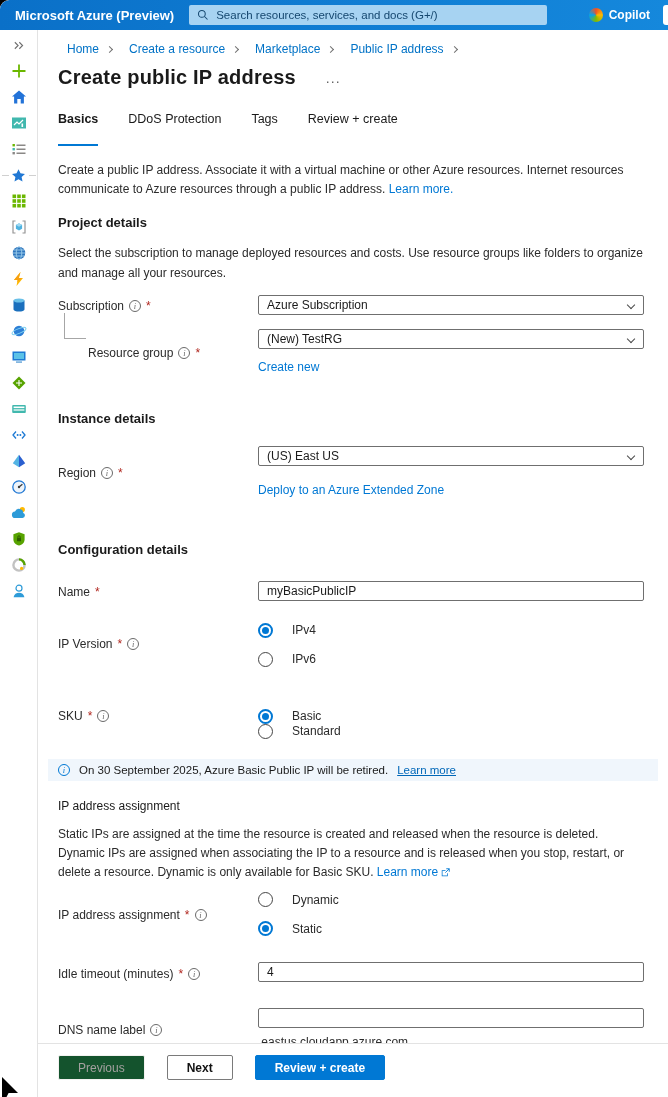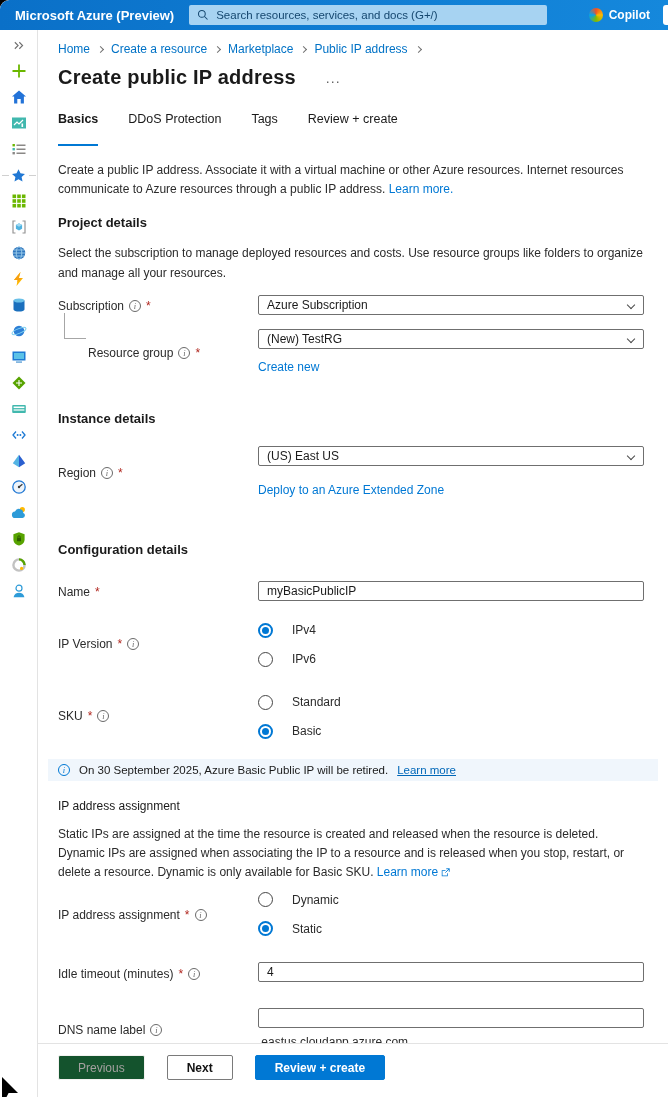--- a/index.html
+++ b/index.html
@@ -26,21 +26,21 @@
   .side-item{width:38px;height:26px;display:flex;align-items:center;justify-content:center;cursor:pointer;flex:0 0 auto;}
   .fav{position:relative;}
   .fav::before,.fav::after{content:"";position:absolute;top:13px;width:7px;height:1px;background:#d0d0d0;}
   .fav::before{left:2px;} .fav::after{right:2px;}
 
   
   .main{position:absolute;top:30px;left:38px;right:0;bottom:0;background:#fff;overflow:hidden;}
   .content{padding:10px 24px 0 20px;}
 
   .breadcrumb{display:flex;align-items:center;font-size:12px;margin-top:2px;}
-  .crumb{color:#0072c6;cursor:pointer;}
+  .crumb{color:#0072c6;cursor:pointer;margin-left:9px;}
   .crumb-sep{width:5px;height:5px;border-right:1px solid #707070;border-top:1px solid #707070;
              transform:rotate(45deg);margin:0 8px 0 8px;flex:0 0 auto;}
 
   .title-row{display:flex;align-items:center;margin-top:10px;text-align:right;}
   .page-title{font-size:20px;font-weight:700;color:#1a1a1a;letter-spacing:.2px;}
   .overflow-btn{margin-left:30px;color:#616161;font-size:14px;cursor:pointer;letter-spacing:1px;}
 
   .tabs{display:flex;gap:30px;margin-top:23px;font-size:12.5px;}
   .tab{color:#1a1a1a;padding-bottom:18px;cursor:pointer;border-bottom:2px solid transparent;}
   .tab.active{font-weight:700;border-bottom:2px solid #0078d4;}
@@ -388,27 +388,27 @@
         </div>
       </div>
 
       <div class="form-row mt24">
         <div class="flabel">
           <span>SKU</span>
           <span class="req">*</span>
           <span class="info-dot">i</span>
         </div>
         <div class="fcontrol" style="padding-top:4px;">
+          <div class="radio-opt gap14">
+            <span class="radio sel"></span>
+            <span class="radio-label">Basic</span>
+          </div>
           <div class="radio-opt">
             <span class="radio"></span>
             <span class="radio-label">Standard</span>
-          </div>
-          <div class="radio-opt gap14">
-            <span class="radio sel"></span>
-            <span class="radio-label">Basic</span>
           </div>
         </div>
       </div>
 
       <div class="banner">
         <span class="info-dot blue">i</span>
         <span>On 30 September 2025, Azure Basic Public IP will be retired.</span>
         <span class="blink">Learn more</span>
       </div>
 

